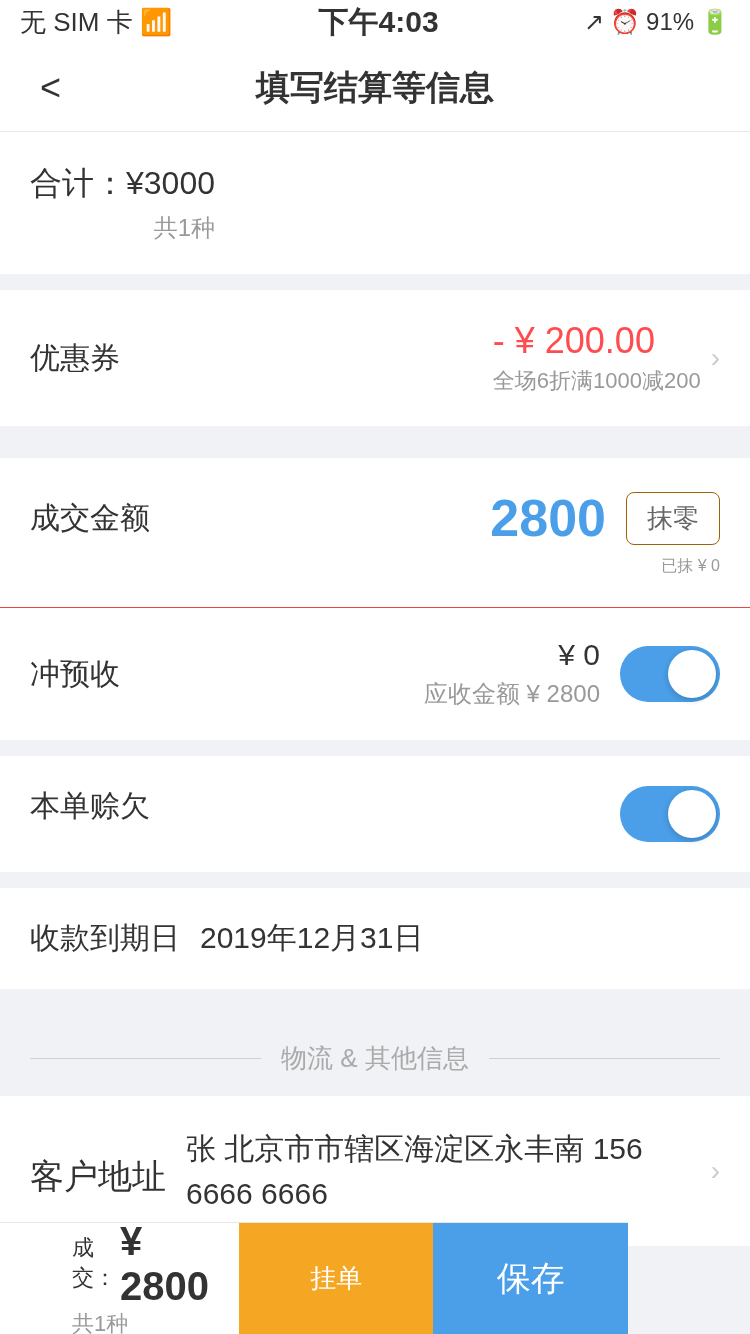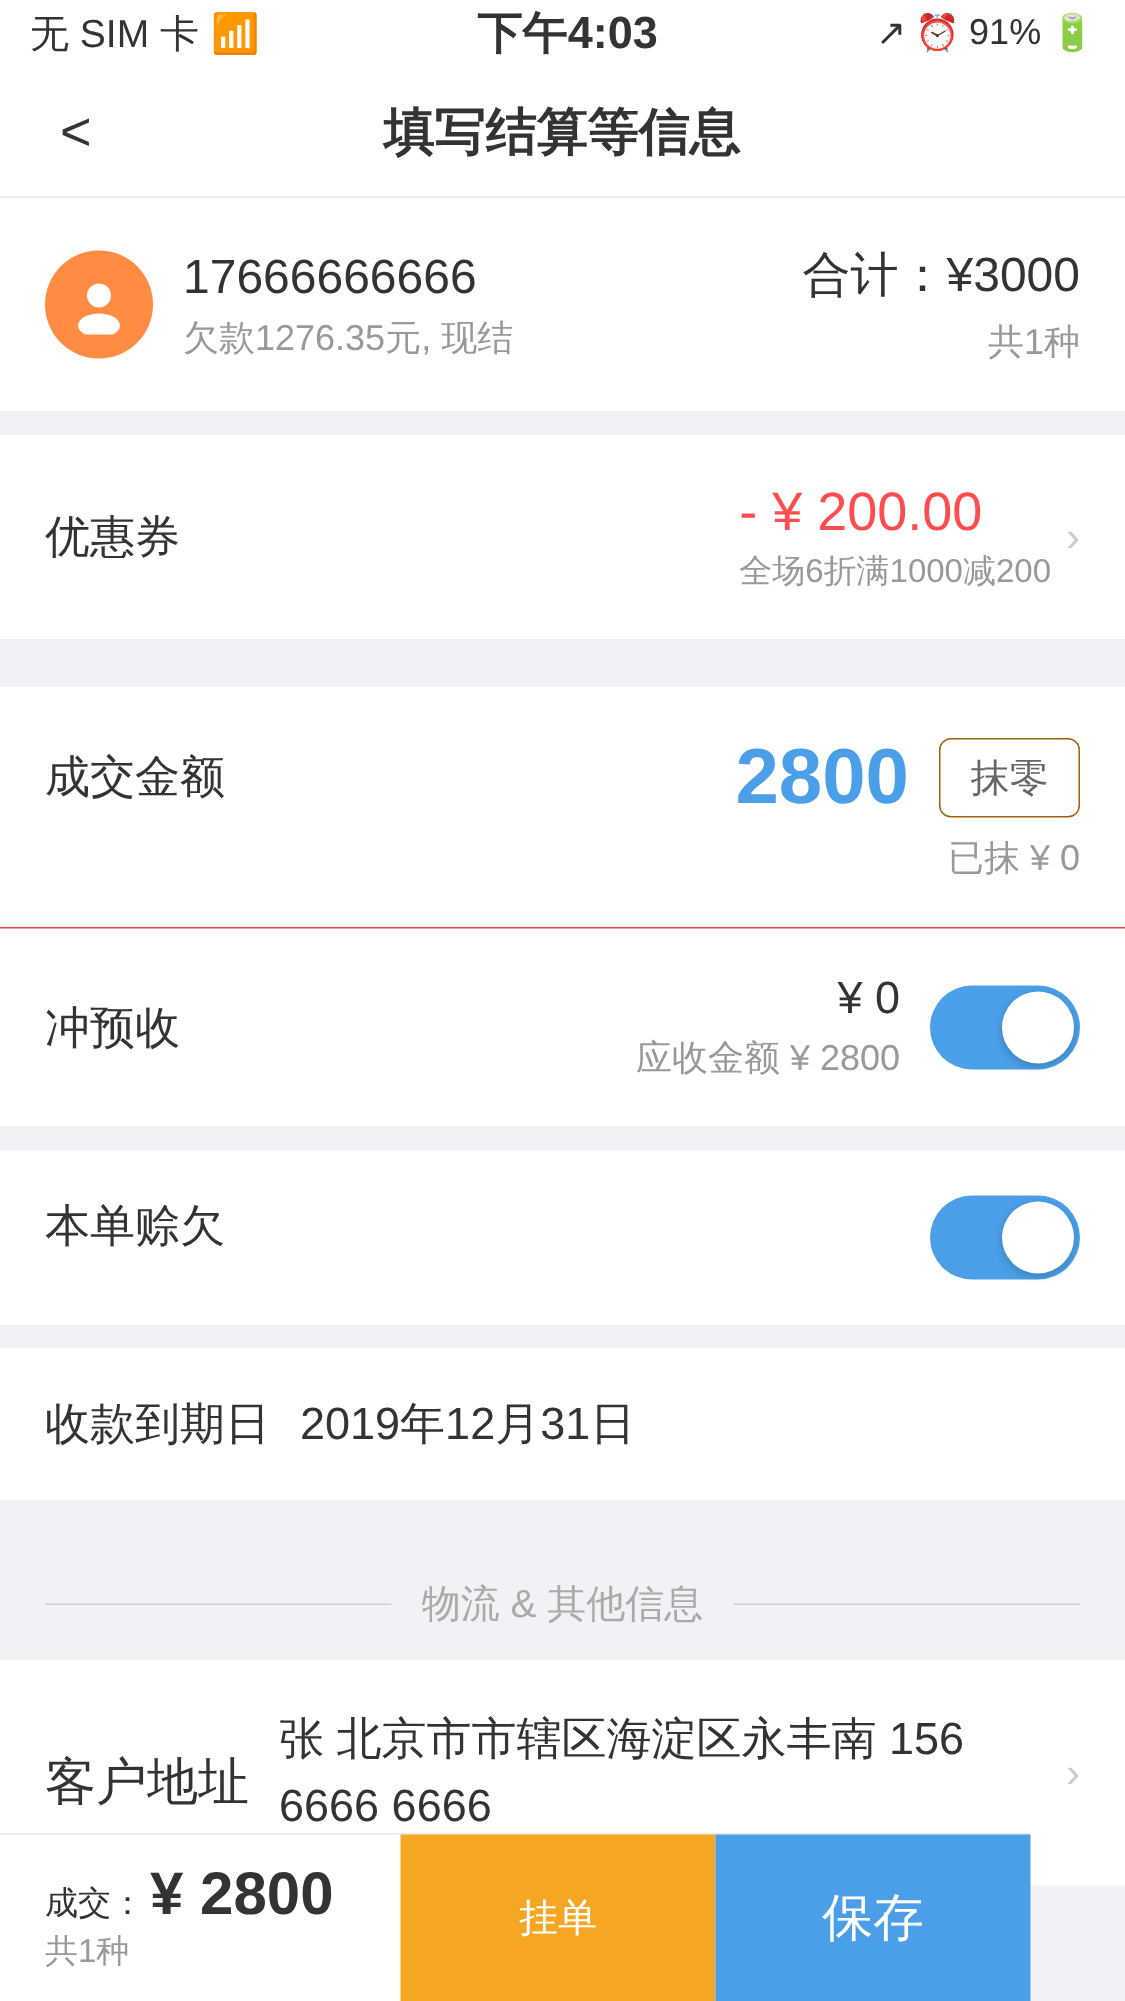--- a/index.html
+++ b/index.html
@@ -136,21 +136,21 @@
     .amount-value { font-size: 52px; color: #4a9fe8; font-weight: 600; }
     .round-btn {
       border: 1px solid #a16207;
       border-radius: 8px;
       padding: 8px 20px;
       font-size: 26px;
       color: #666;
       background: #fff;
       cursor: pointer;
     }
-    .amount-sub { font-size: 24px; color: #999; margin-top: 8px; text-align: right; }
+    .amount-sub { font-size: 16px; color: #999; margin-top: 8px; text-align: right; }
 
     
     .prepay-section {
       background: #fff;
       padding: 30px;
       margin-bottom: 0;
       border-top: 1px solid #ef4444;
     }
     .prepay-row {
       display: flex;
@@ -236,26 +236,27 @@
     
     .gray-area {
       height: 200px;
       background: #f0f2f5;
     }
 
     
     .bottom-bar {
       position: fixed;
       bottom: 0;
-      width: 687px;
+      width: 628px;
       height: 112px;
       background: #fff;
       display: flex;
       align-items: center;
       border-top: 1px solid #e8e8e8;
+      padding-left: 42px;
     }
     .bottom-summary {
       flex: 1;
       padding: 0 30px;
     }
     .bottom-total { font-size: 22px; color: #333; }
     .bottom-amount { font-size: 40px; font-weight: 600; color: #333; }
     .bottom-count { font-size: 22px; color: #999; }
     .btn-hang {
       width: 210px;
@@ -300,32 +301,20 @@
 </div>
 
 <div class="nav-bar">
   <div class="nav-back">&lt;</div>
   <div class="nav-title">填写结算等信息</div>
 </div>
 
 <div class="content">
 
   <div class="customer-row card">
-    <div class="customer-left">
-      <div class="avatar">
-        <svg width="40" height="40" viewBox="0 0 40 40" fill="white">
-          <circle cx="20" cy="14" r="8"></circle>
-          <ellipse cx="20" cy="34" rx="14" ry="8"></ellipse>
-        </svg>
-      </div>
-      <div class="customer-info">
-        <div class="customer-phone">17666666666</div>
-        <div class="customer-sub">欠款1276.35元, 现结</div>
-      </div>
-    </div>
     <div class="customer-right">
       <div class="customer-total">合计：¥3000</div>
       <div class="customer-count">共1种</div>
     </div>
   </div>
 
   <div class="coupon-row card">
     <div class="coupon-label">优惠券</div>
     <div class="coupon-right">
       <div>

